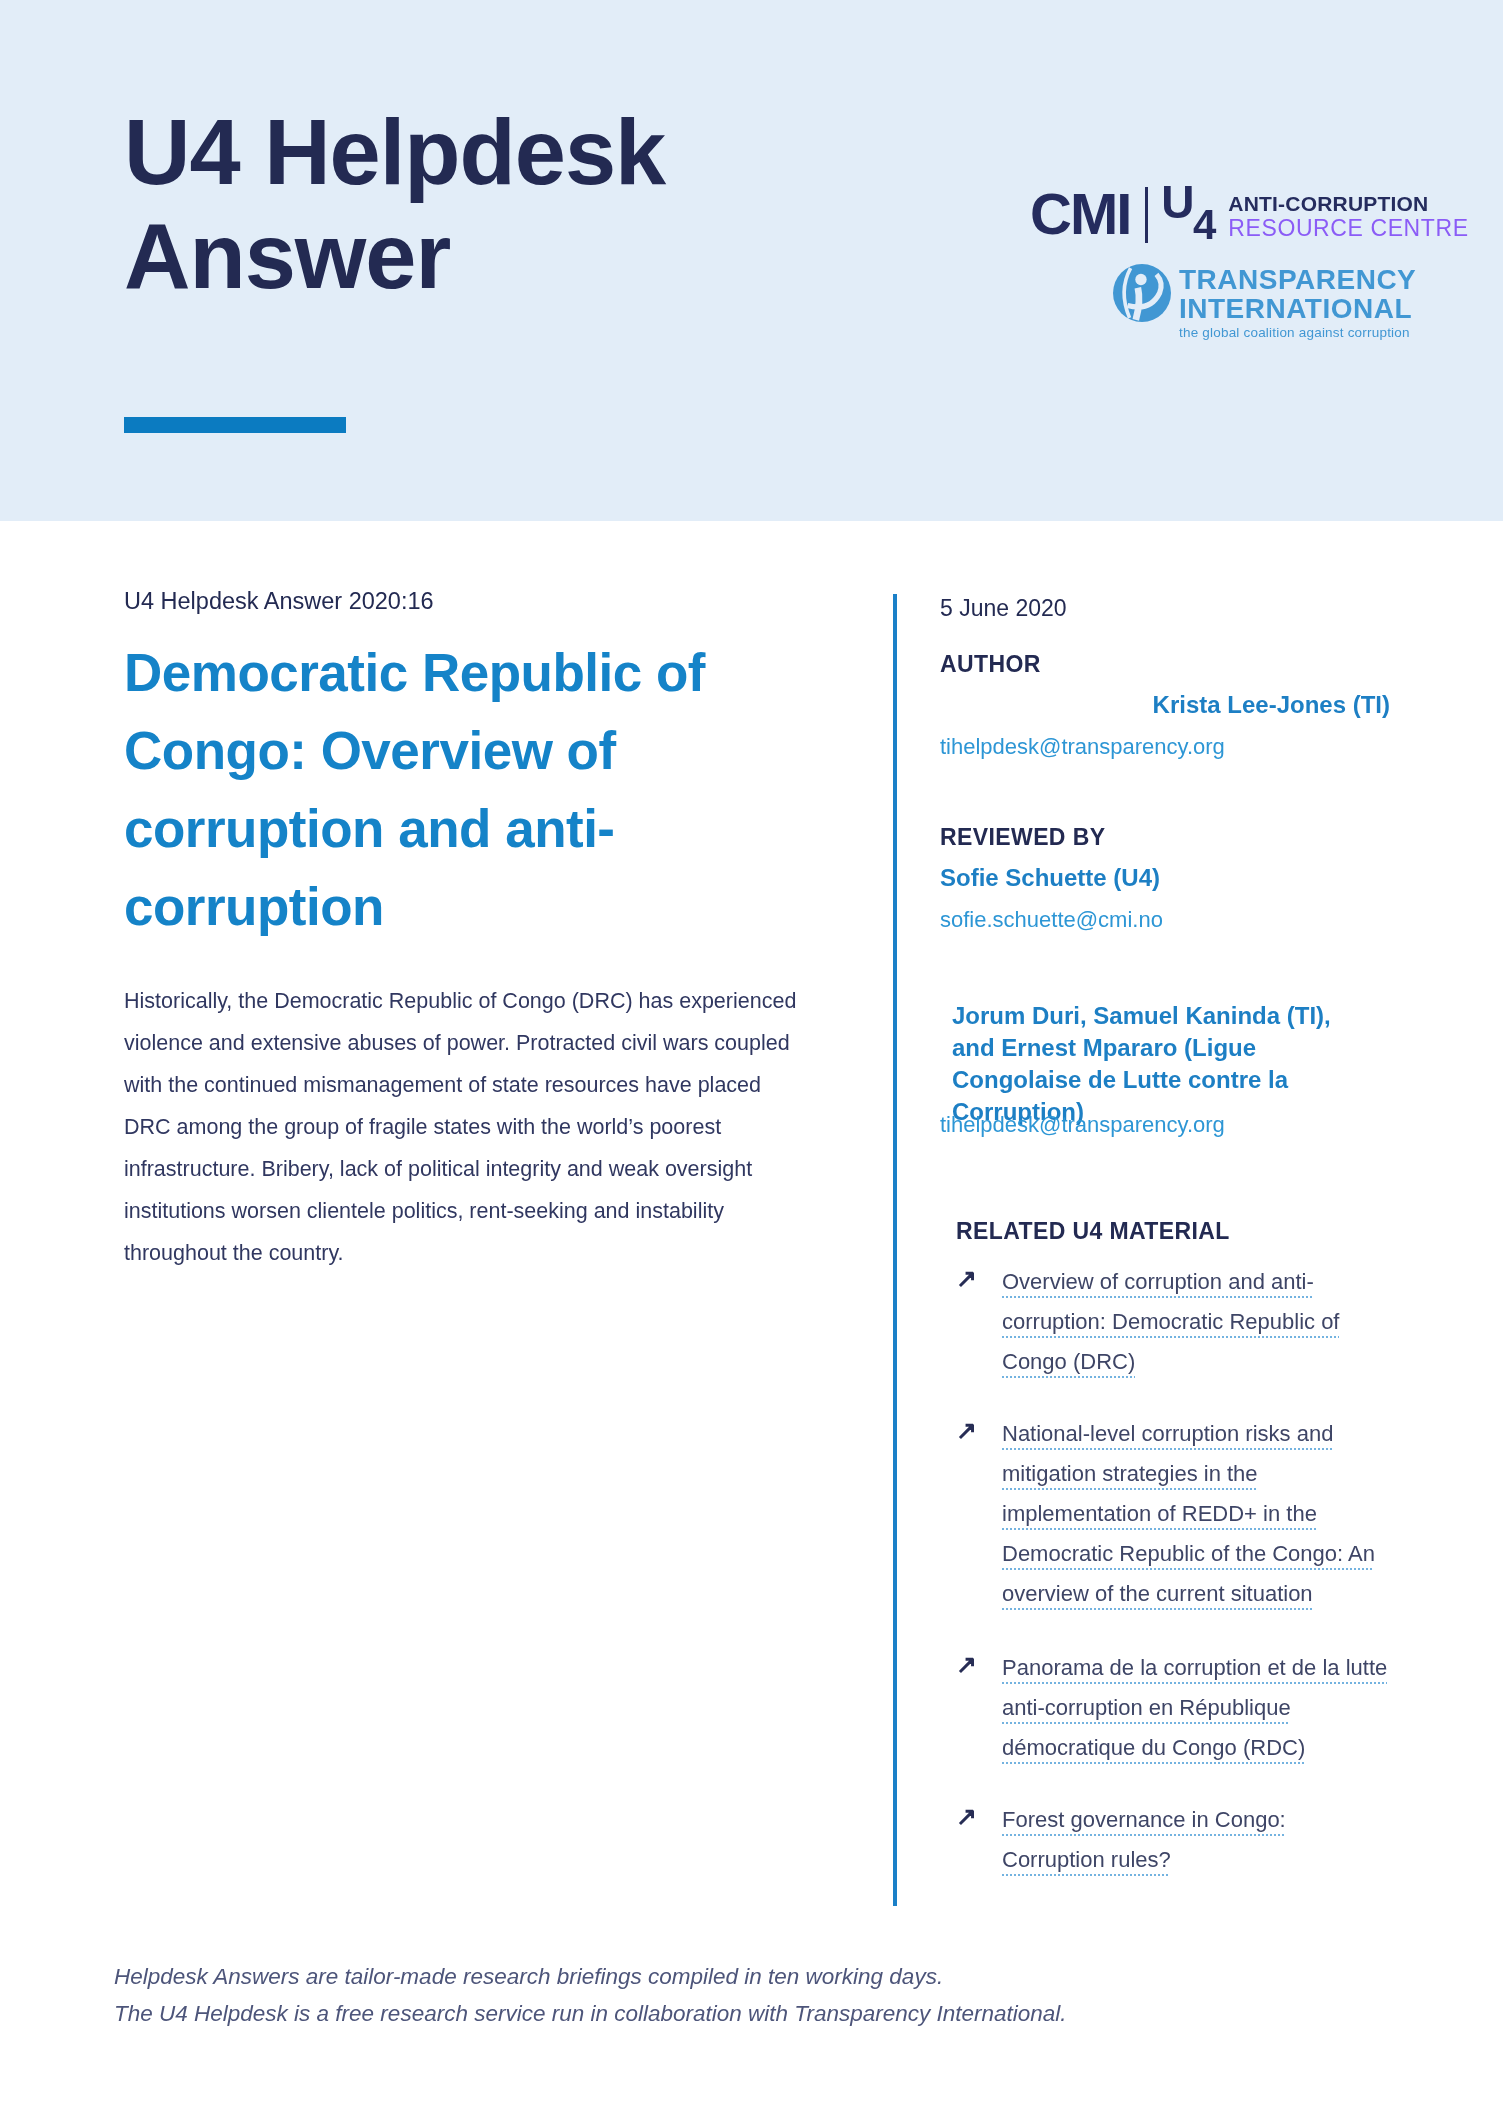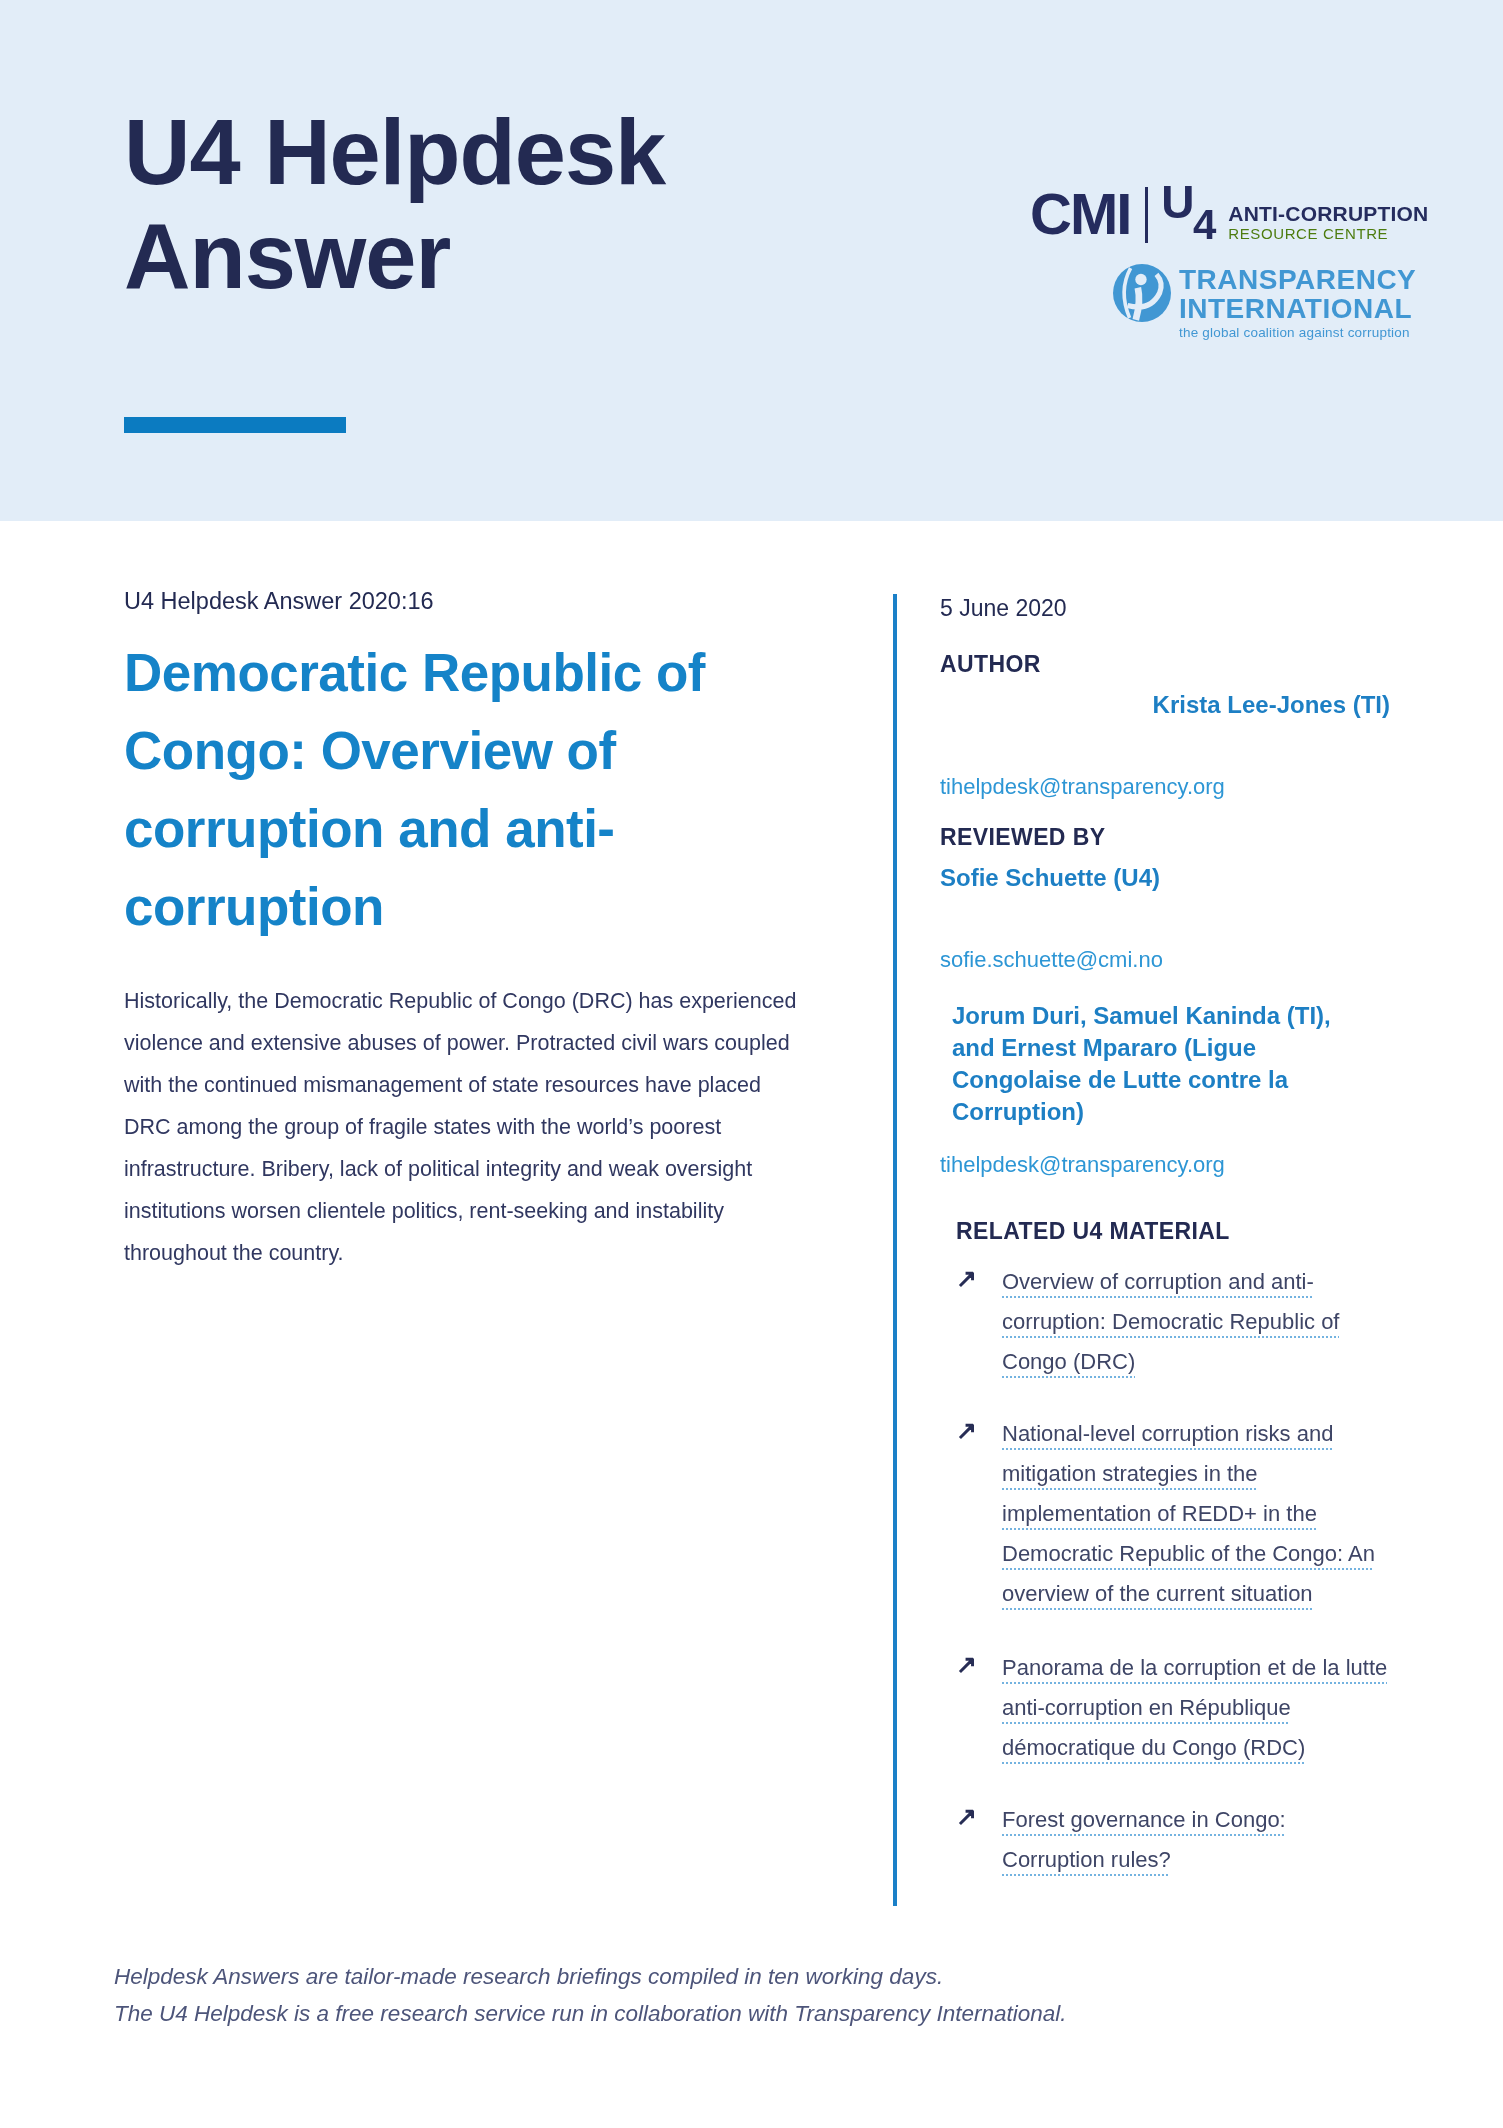--- a/index.html
+++ b/index.html
@@ -22,21 +22,21 @@
 
   
   .cmi-logo{position:absolute;left:1030px;top:179px;display:flex;align-items:flex-end;}
   .cmi-word{font-size:58px;font-weight:700;color:var(--logo_navy);letter-spacing:-2px;line-height:1;}
   .logo-sep{width:3px;height:56px;background:var(--logo_navy);margin:0 13px 0 15px;}
   .u4mark{position:relative;width:52px;height:64px;color:var(--logo_navy);}
   .u4mark .u{position:absolute;left:0;top:-4px;font-size:46px;font-weight:700;}
   .u4mark .four{position:absolute;right:-3px;bottom:-6px;font-size:42px;font-weight:700;}
   .acrc{margin-left:15px;padding-top:2px;}
   .acrc .l1{font-size:21px;font-weight:700;color:var(--logo_navy);letter-spacing:0.2px;line-height:1.1;}
-  .acrc .l2{font-size:15px;font-weight:400;color:#4d7c0f;letter-spacing:0.6px;line-height:1.2;}
+  .acrc .l2{font-size:23px;font-weight:400;color:#8b5cf6;letter-spacing:0.6px;line-height:1.2;}
 
   
   .ti-logo{position:absolute;left:1113px;top:264px;display:flex;align-items:flex-start;}
   .ti-globe{width:58px;height:58px;flex:0 0 auto;}
   .ti-text{margin-left:8px;margin-top:2px;}
   .ti-text .w{font-size:28px;font-weight:700;color:var(--ti_blue);line-height:1.02;letter-spacing:0.5px;}
   .ti-text .tag{font-size:13.5px;color:var(--ti_blue);margin-top:2px;letter-spacing:0.2px;}
 
   
   .kicker{position:absolute;left:124px;top:588px;font-size:23.5px;color:var(--navy);}
@@ -49,21 +49,21 @@
   .vline{position:absolute;left:893px;top:594px;width:4px;height:1312px;background:var(--line_blue);}
   .r-abs{position:absolute;width:450px;}
   .pub-date{top:595px;font-size:23px;color:var(--navy);}
   .meta-label{font-size:23px;font-weight:700;color:var(--navy);letter-spacing:0.4px;}
   .lab-author{top:651px;}
   .lab-reviewed{top:824px;}
   .meta-name{font-size:24px;font-weight:700;color:#1d7fc4;line-height:32px;}
   .name-author{top:689px;}
   .name-rev1{top:862px;}
   .name-rev2{top:1000px;width:428px;}
-  .meta-email{display:block;font-size:22px;color:var(--email_blue);text-decoration:none;cursor:pointer;margin-top:40px;}
+  .meta-email{display:block;font-size:22px;color:var(--email_blue);text-decoration:none;cursor:pointer;}
   .em1{top:734px;} .em2{top:907px;} .em3{top:1112px;}
 
   .related-heading{position:absolute;left:956px;top:1218px;font-size:23px;font-weight:700;
     color:var(--navy);letter-spacing:0.4px;}
   .related-list{list-style:none;}
   .related-item{position:absolute;left:956px;width:470px;}
   .ri1{top:1262px;} .ri2{top:1414px;} .ri3{top:1648px;} .ri4{top:1800px;}
   .arrow{position:absolute;left:0;top:2px;font-size:25px;font-weight:700;color:#272d55;}
   .related-link{display:block;margin-left:46px;width:388px;font-size:22px;line-height:40px;
     color:var(--slate_link);cursor:pointer;

